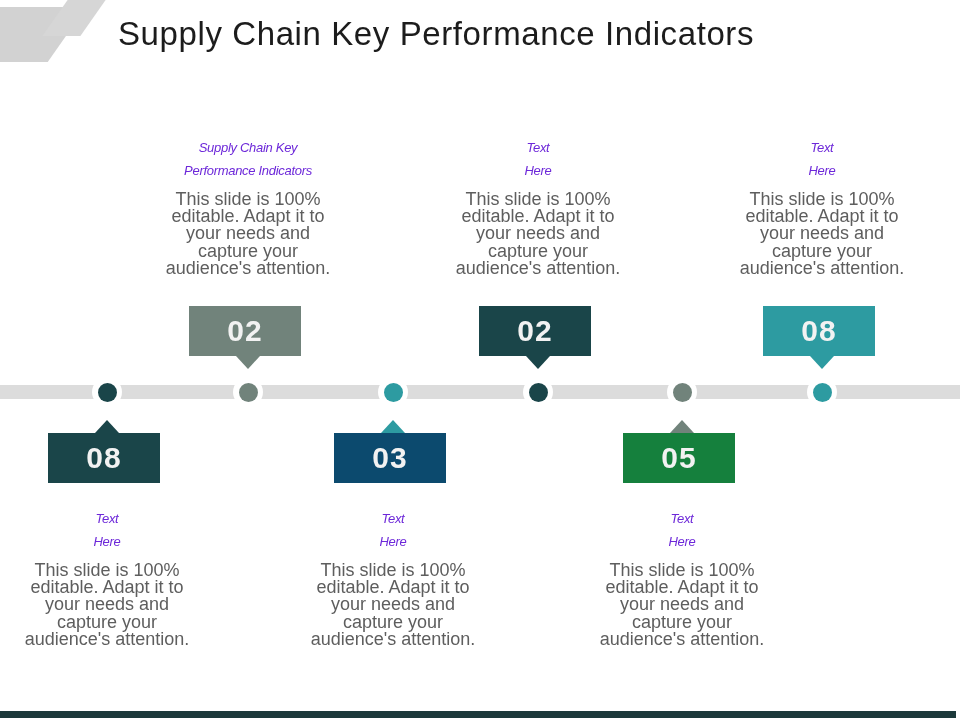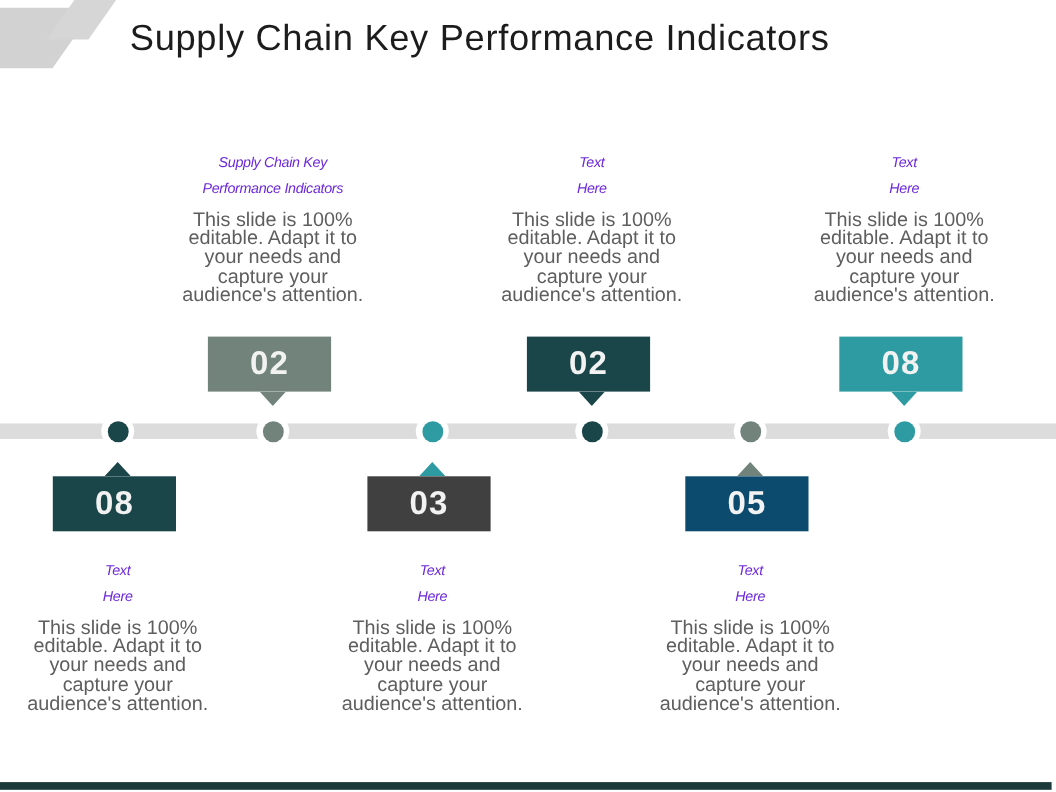--- a/index.html
+++ b/index.html
@@ -159,21 +159,21 @@
       <div class="description">This slide is 100%
 editable. Adapt it to
 your needs and
 capture your
 audience's attention.</div>
     </div>
   </div>
 
   <div class="col below" style="--cx:393px">
     <div class="tail" style="background-color: rgb(45, 155, 161);"></div>
-    <div class="num-box" style="background-color: #404040;"><span>03</span></div>
+    <div class="num-box" style="background-color: #0c4a6e;"><span>03</span></div>
     <div class="dot-outer"></div>
     <div class="dot-inner" style="background-color: rgb(45, 155, 161);"></div>
     <div class="text-block">
       <div class="heading">Text
 Here</div>
       <div class="description">This slide is 100%
 editable. Adapt it to
 your needs and
 capture your
 audience's attention.</div>
@@ -191,21 +191,21 @@
       <div class="description">This slide is 100%
 editable. Adapt it to
 your needs and
 capture your
 audience's attention.</div>
     </div>
   </div>
 
   <div class="col below" style="--cx:682px">
     <div class="tail" style="background-color: rgb(113, 131, 123);"></div>
-    <div class="num-box" style="background-color: #0c4a6e;"><span>05</span></div>
+    <div class="num-box" style="background-color: #15803d;"><span>05</span></div>
     <div class="dot-outer"></div>
     <div class="dot-inner" style="background-color: rgb(113, 131, 123);"></div>
     <div class="text-block">
       <div class="heading">Text
 Here</div>
       <div class="description">This slide is 100%
 editable. Adapt it to
 your needs and
 capture your
 audience's attention.</div>

